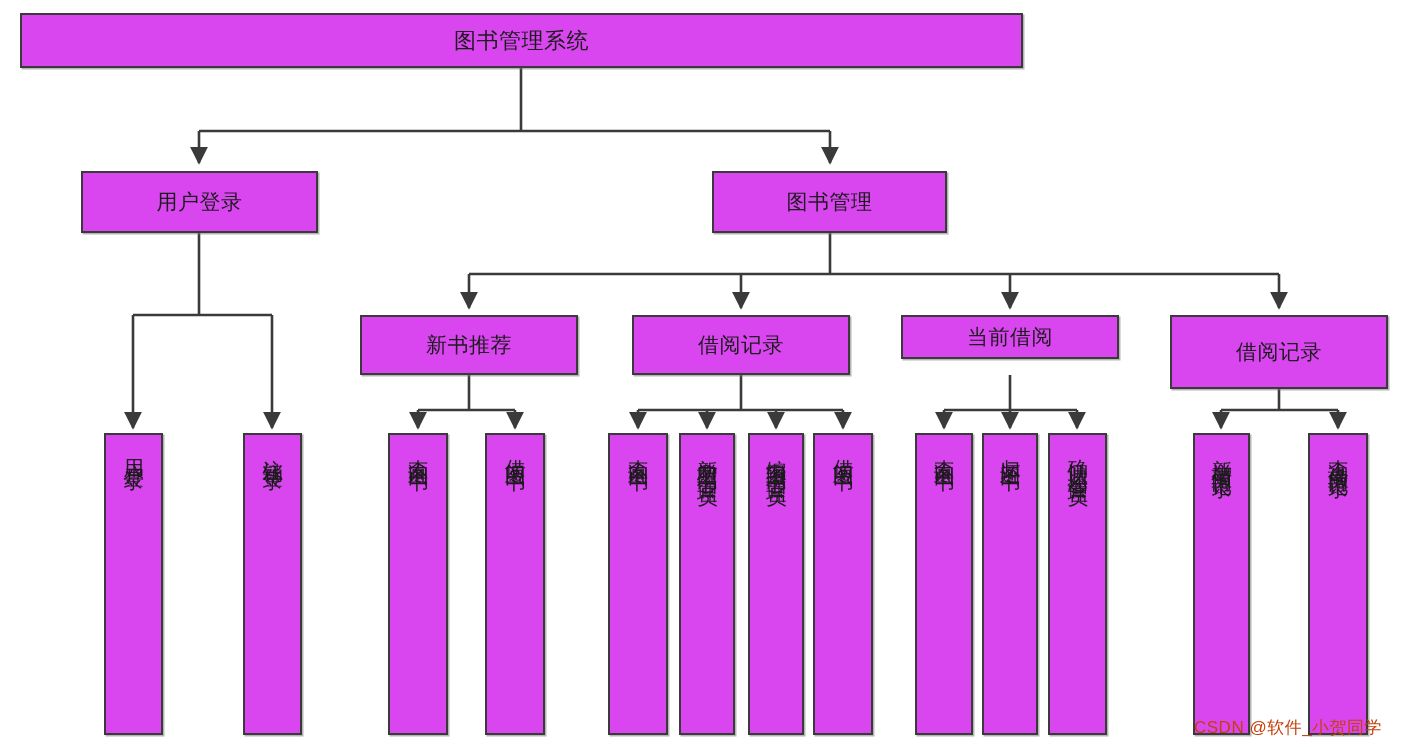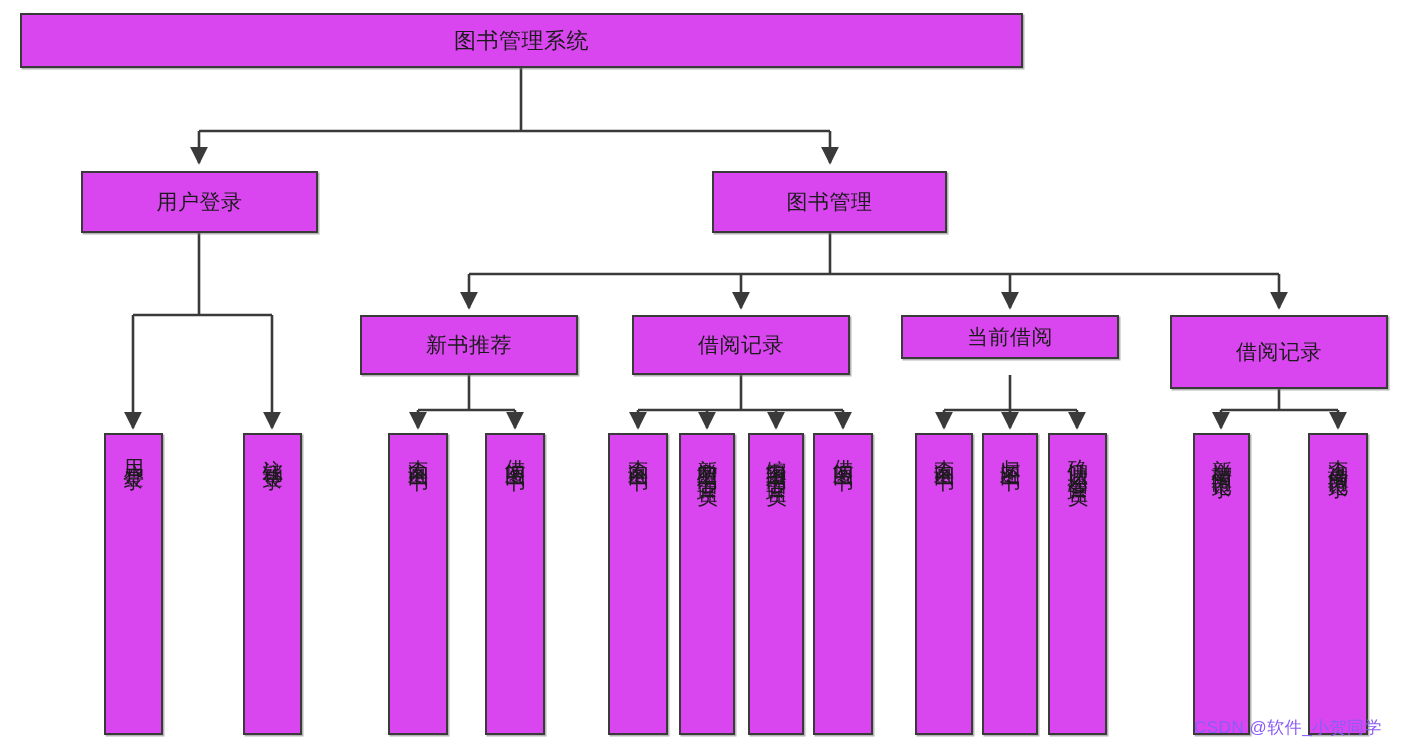--- a/index.html
+++ b/index.html
@@ -53,21 +53,21 @@
     writing-mode: vertical-rl;
     text-orientation: upright;
     font-size: 20.5px;
     letter-spacing: 4px;
     line-height: 1;
     white-space: nowrap;
   }
   .node.root .label { font-size: 22px; }
   .watermark {
     position: absolute;
-    color: #8b5cf6;
+    color: #c2410c;
     font-size: 17px;
     letter-spacing: 0.5px;
     white-space: nowrap;
     user-select: none;
   }
 </style>
 </head>
 <body>
 
 <div id="canvas">

